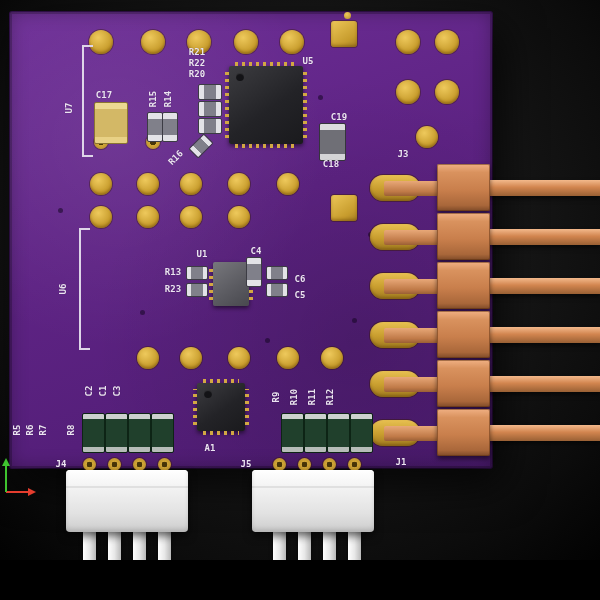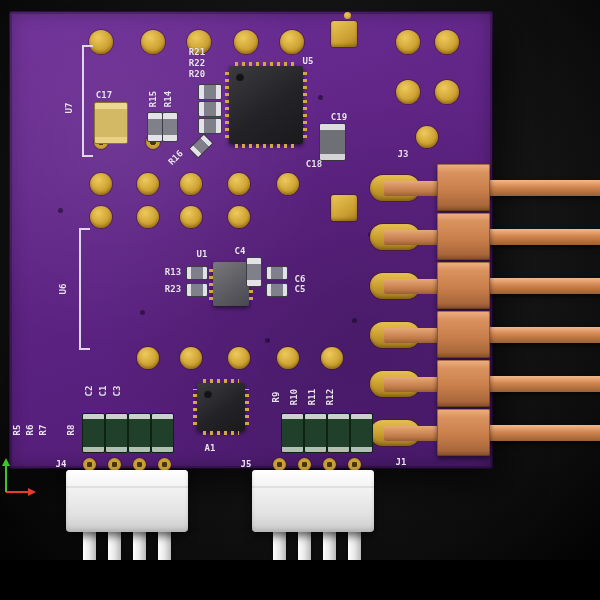--- a/index.html
+++ b/index.html
@@ -198,28 +198,28 @@
   <i class="cpin" style="left:323px;top:528px"></i>
   <i class="cpin" style="left:348px;top:528px"></i>
   <i class="conn" style="left:66px;top:470px"></i>
   <i class="conn" style="left:252px;top:470px"></i>
 
   <span class="silk" style="left:197px;top:52px">R21</span>
   <span class="silk" style="left:197px;top:63px">R22</span>
   <span class="silk" style="left:197px;top:74px">R20</span>
   <span class="silk" style="left:308px;top:61px">U5</span>
   <span class="silk" style="left:339px;top:117px">C19</span>
-  <span class="silk" style="left:314px;top:164px">C18</span>
+  <span class="silk" style="left:331px;top:164px">C18</span>
   <span class="silk" style="left:403px;top:154px">J3</span>
   <span class="silk" style="left:202px;top:254px">U1</span>
   <span class="silk" style="left:173px;top:272px">R13</span>
   <span class="silk" style="left:173px;top:289px">R23</span>
-  <span class="silk" style="left:240px;top:251px">C4</span>
+  <span class="silk" style="left:256px;top:251px">C4</span>
   <span class="silk" style="left:300px;top:279px">C6</span>
-  <span class="silk" style="left:300px;top:289px">C5</span>
+  <span class="silk" style="left:300px;top:295px">C5</span>
   <span class="silk" style="left:210px;top:448px">A1</span>
   <span class="silk" style="left:61px;top:464px">J4</span>
   <span class="silk" style="left:246px;top:464px">J5</span>
   <span class="silk" style="left:401px;top:462px">J1</span>
   <span class="silk" style="left:104px;top:95px">C17</span>
   <span class="silk v" style="left:69px;top:108px">U7</span>
   <span class="silk v" style="left:153px;top:99px">R15</span>
   <span class="silk v" style="left:168px;top:99px">R14</span>
   <span class="silk v" style="left:63px;top:289px">U6</span>
   <span class="silk v" style="left:89px;top:391px">C2</span>

